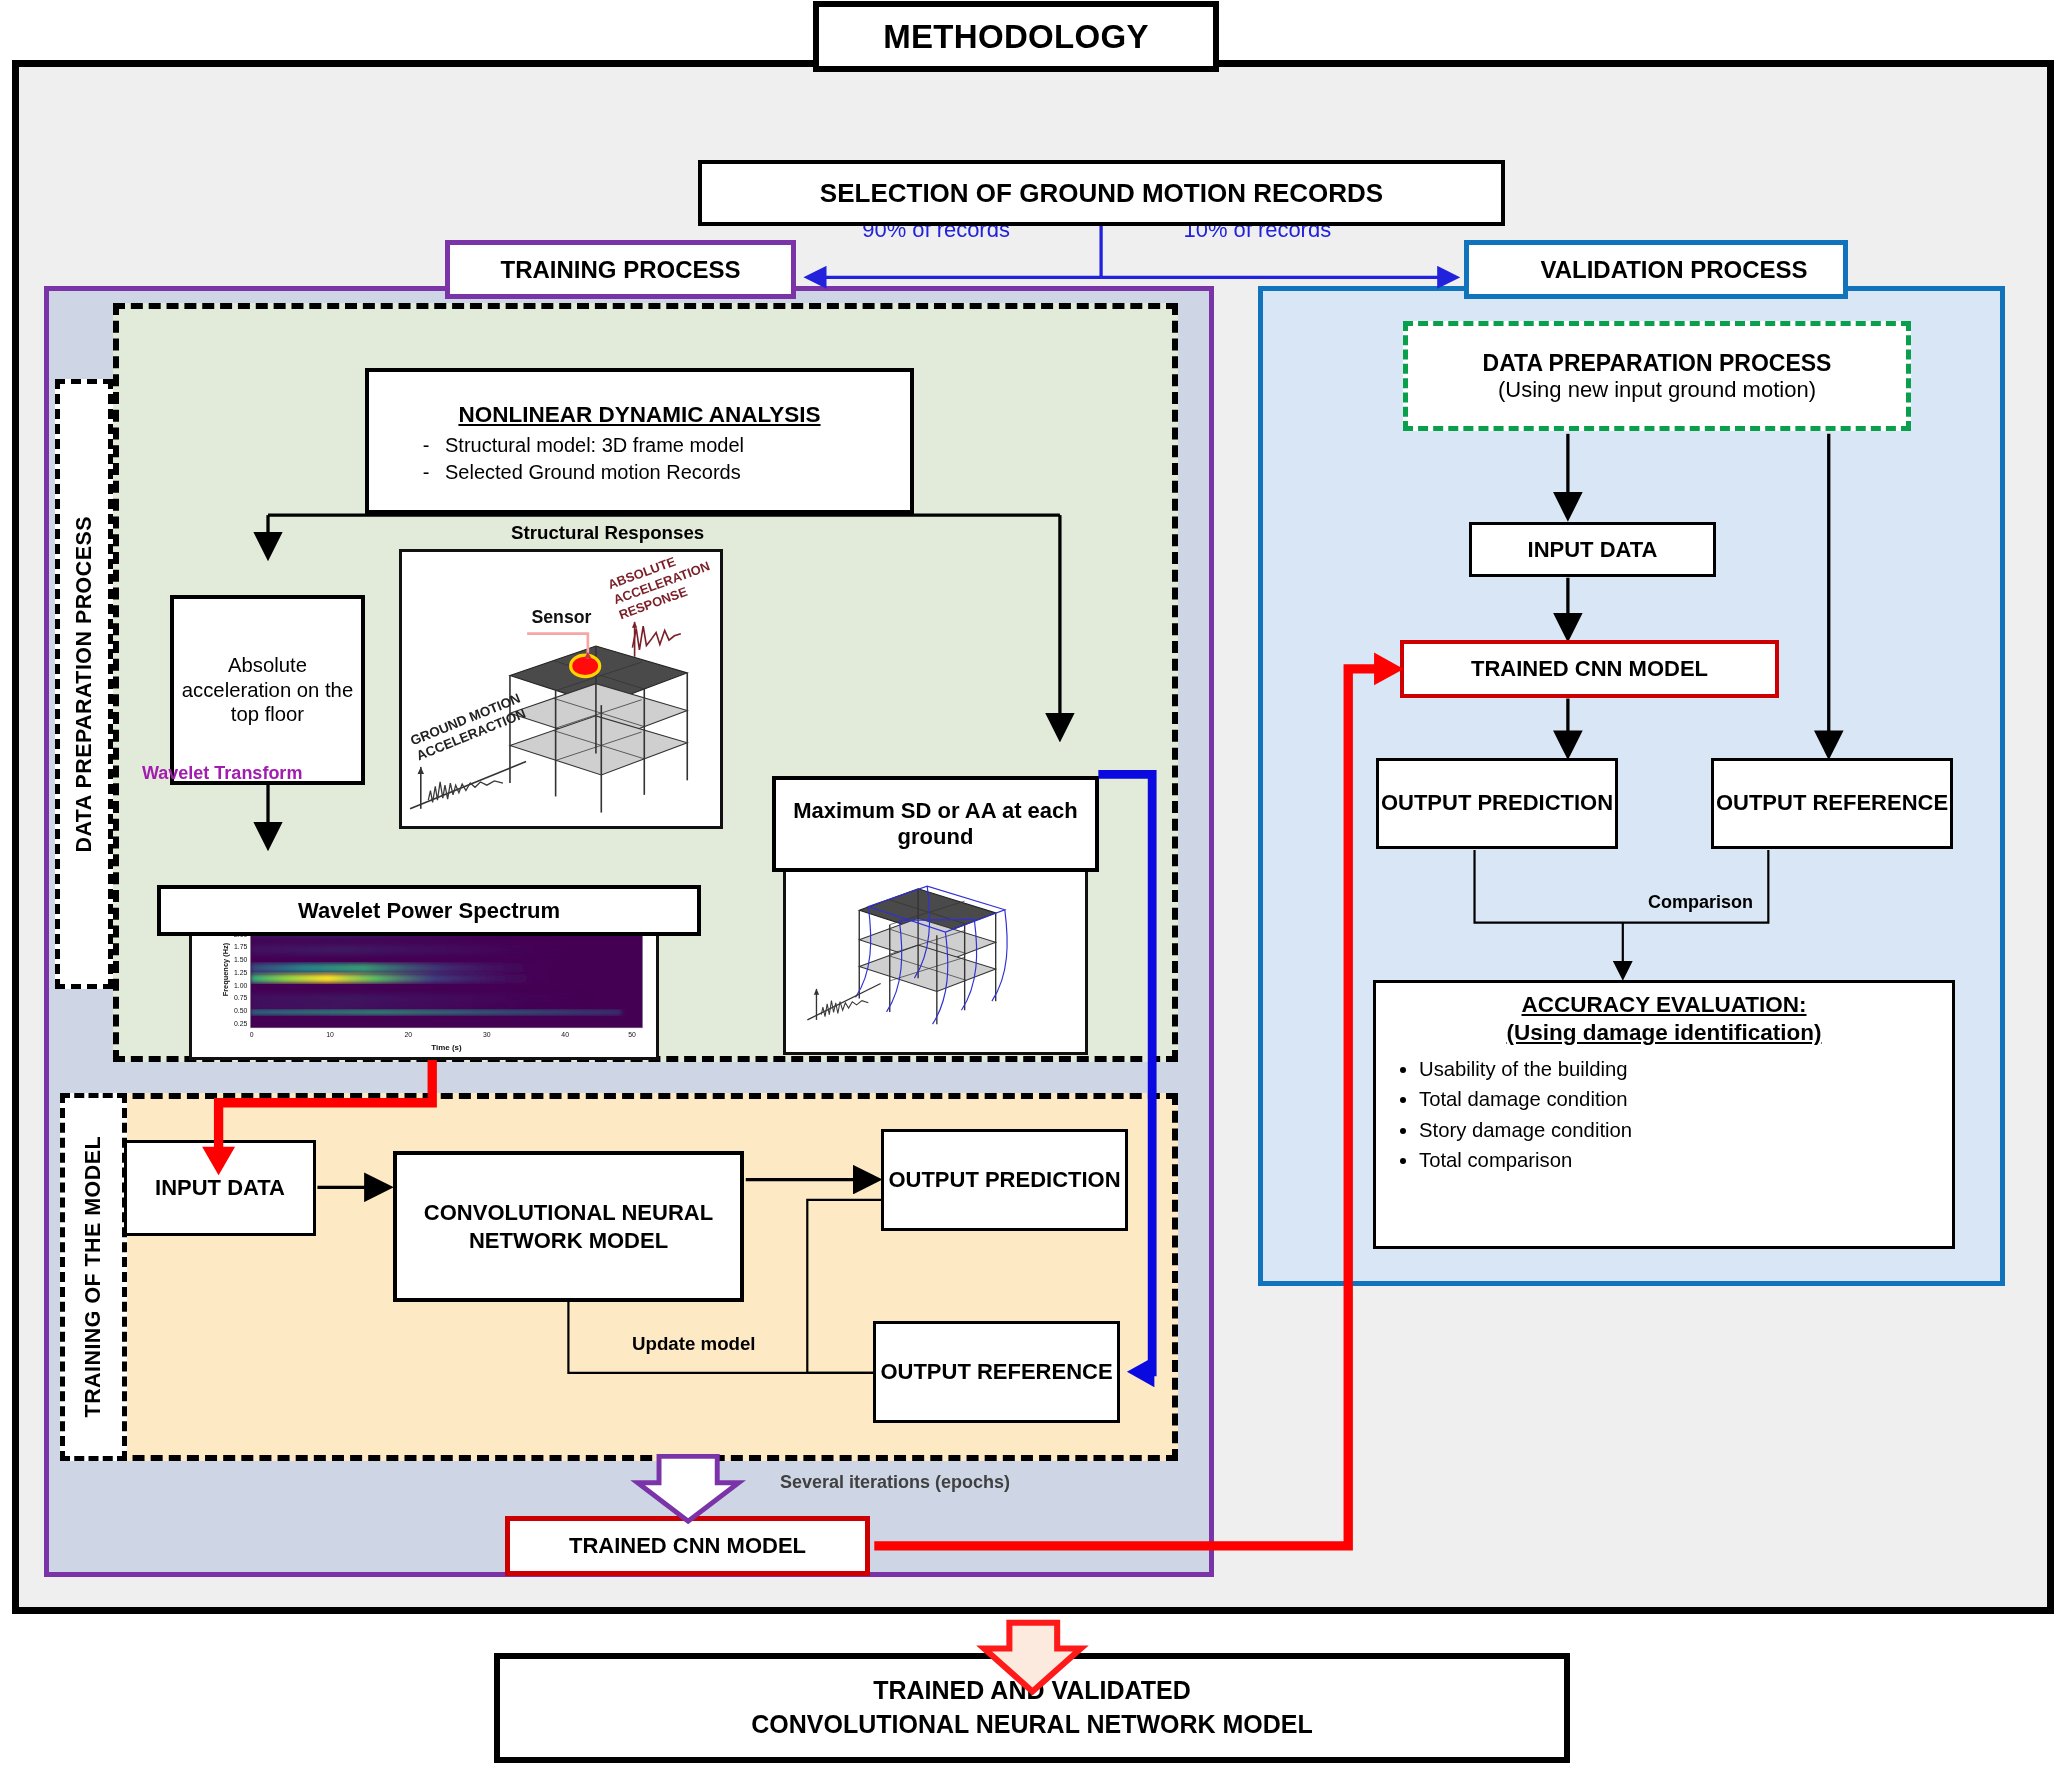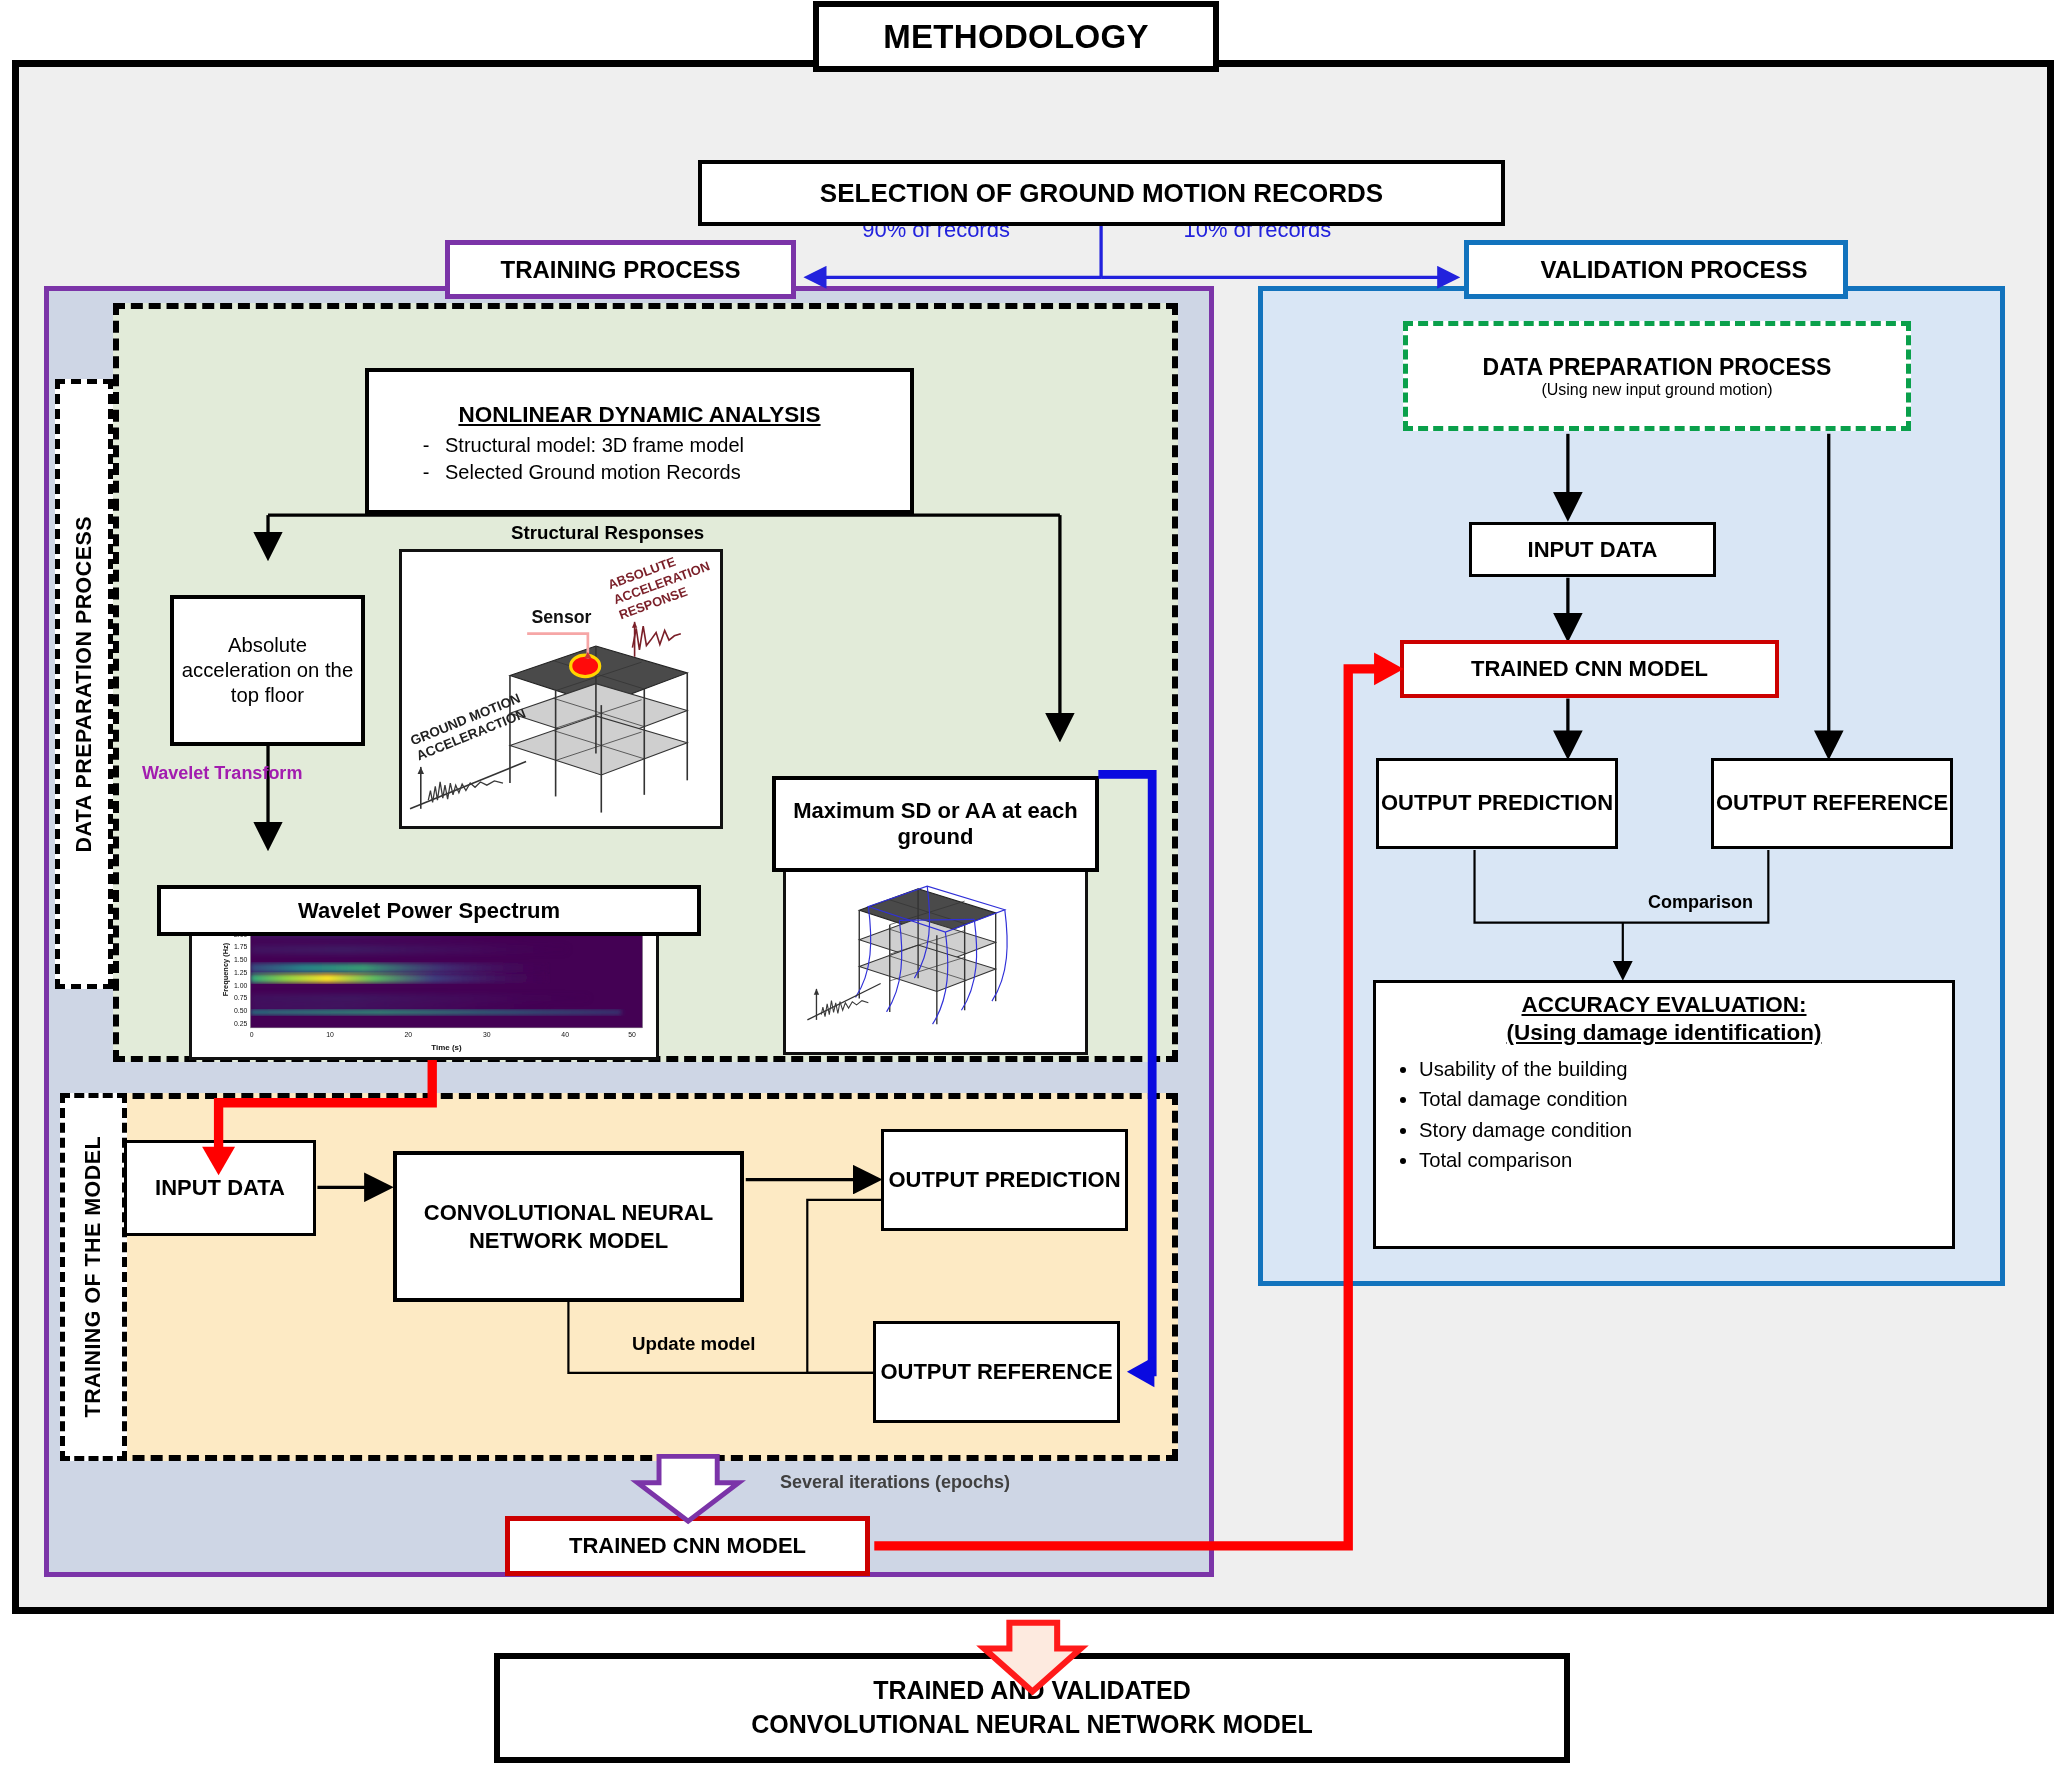--- a/index.html
+++ b/index.html
@@ -56,21 +56,21 @@
   .box{background:#fff;border:3.3px solid #000;display:flex;flex-direction:column;
       align-items:center;justify-content:center;text-align:center;z-index:25;color:#000;}
   .box.thick{border-width:4.4px;margin-top:36px;}
 
   
   #nda-box{left:365px;top:332px;width:549px;height:146px;align-items:flex-start;padding:5.5px 0 0 0;}
   #nda-title{font-size:22.5px;font-weight:bold;text-decoration:underline;width:100%;text-align:center;margin-bottom:4.4px;}
   .nda-li{display:flex;width:100%;padding-left:38px;box-sizing:border-box;font-size:20px;margin:1.6px 0;}
   .nda-li .dash{width:38px;}
 
-  #abs-acc-box{left:170px;top:559px;width:195px;height:151px;}
+  #abs-acc-box{left:170px;top:559px;width:195px;height:190px;}
   #abs-acc-box span{font-size:20.3px;line-height:1.22;}
 
   #wps-box{left:157px;top:849px;width:544px;height:51px;}
   #wps-box span{font-size:22px;font-weight:bold;}
 
   #maxsd-box{left:772px;top:740px;width:327px;height:96px;}
   #maxsd-box span{font-size:22px;font-weight:bold;line-height:1.2;}
 
   #struct-resp-label{left:511px;top:522px;font-size:18.7px;font-weight:bold;color:#000;z-index:26;}
 
@@ -91,21 +91,21 @@
 
   #trained-cnn-train{left:505px;top:1516px;width:365px;height:60px;border:5px solid #cc0000;z-index:30;}
   #trained-cnn-train span{font-size:22px;font-weight:bold;}
   #several-iters-label{left:780px;top:1472px;font-size:18px;font-weight:bold;color:#404040;z-index:31;}
 
   
   #dpp-box{left:1403px;top:321px;width:508px;height:110px;background:#fff;
       border:5.5px dashed #0aa04b;z-index:25;display:flex;flex-direction:column;
       align-items:center;justify-content:center;text-align:center;color:#000;}
   #dpp-box .l1{font-size:23px;font-weight:bold;}
-  #dpp-box .l2{font-size:16px;}
+  #dpp-box .l2{font-size:22px;}
 
   #input-data-val{left:1469px;top:522px;width:247px;height:55px;}
   #input-data-val span{font-size:22px;font-weight:bold;}
   #trained-cnn-val{left:1400px;top:640px;width:379px;height:58px;border:4.4px solid #cc0000;}
   #trained-cnn-val span{font-size:22px;font-weight:bold;}
   #out-pred-val{left:1376px;top:758px;width:242px;height:91px;}
   #out-pred-val span{font-size:22px;font-weight:bold;line-height:1.2;}
   #out-ref-val{left:1711px;top:758px;width:242px;height:91px;}
   #out-ref-val span{font-size:22px;font-weight:bold;line-height:1.2;}
   #comparison-label{left:1648px;top:892px;font-size:18px;font-weight:bold;color:#000;z-index:26;}

